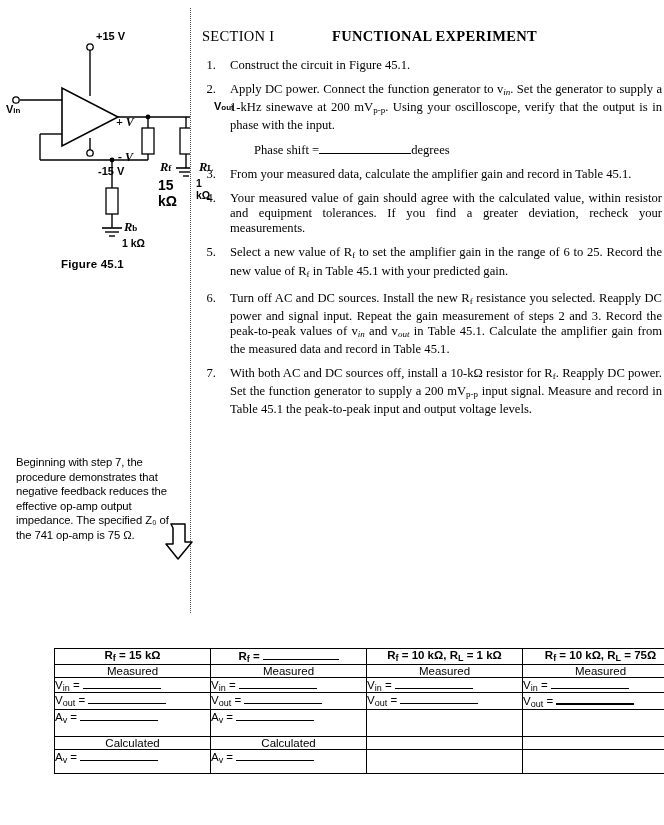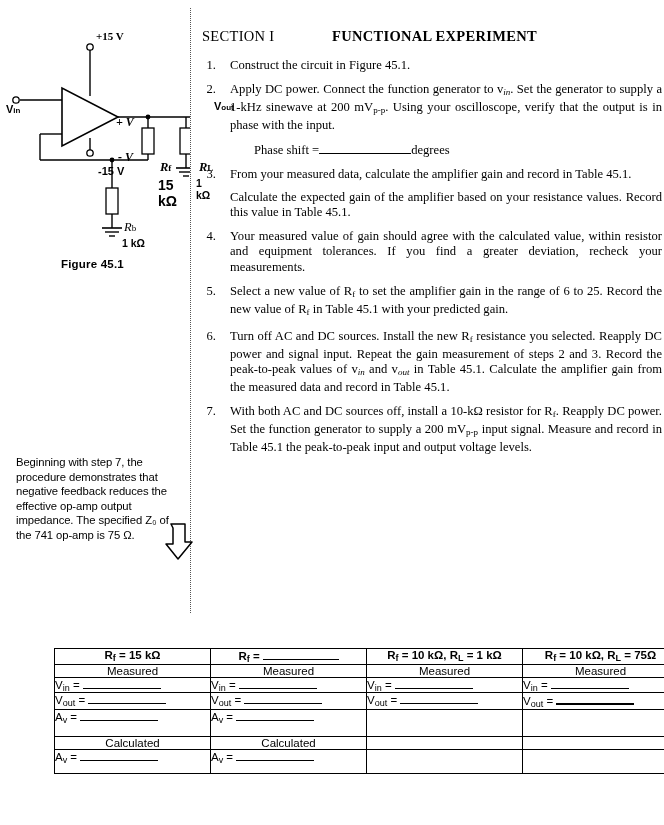--- a/index.html
+++ b/index.html
@@ -228,31 +228,31 @@
       <rect x="106" y="160" width="12" height="26" fill="none" stroke="#000" stroke-width="1.3"></rect>
       <line x1="112" y1="186" x2="112" y2="200" stroke="#000" stroke-width="1.4"></line>
       <circle cx="112" cy="132" r="2.4" fill="#000"></circle>
       <line x1="102" y1="200" x2="122" y2="200" stroke="#000" stroke-width="1.6"></line>
       <line x1="105" y1="204" x2="119" y2="204" stroke="#000" stroke-width="1.4"></line>
       <line x1="109" y1="208" x2="115" y2="208" stroke="#000" stroke-width="1.4"></line>
 
       <circle cx="215" cy="89" r="3.2" fill="none" stroke="#000" stroke-width="1.3"></circle>
     </svg>
 
-    <div style="position:absolute;left:96px;top:30px;font-family:Liberation Serif, serif;font-size:11px;font-weight:bold;">+15 V</div>
+    <div style="position:absolute;left:96px;top:30px;font-family:Liberation Sans, sans-serif;font-size:11px;font-weight:bold;">+15 V</div>
     <div style="position:absolute;left:98px;top:165px;font-family:'Liberation Sans',sans-serif;font-size:11px;font-weight:bold;">-15 V</div>
     <div style="position:absolute;left:116px;top:115px;font-family:'Liberation Serif',serif;font-size:12px;font-style:italic;font-weight:bold;">+ V</div>
     <div style="position:absolute;left:118px;top:150px;font-family:'Liberation Serif',serif;font-size:12px;font-style:italic;font-weight:bold;">- V</div>
     <div style="position:absolute;left:6px;top:103px;font-family:'Liberation Sans',sans-serif;font-size:11px;font-weight:bold;">V<span style="font-size:8px;">in</span></div>
     <div style="position:absolute;left:214px;top:100px;font-family:'Liberation Sans',sans-serif;font-size:11px;font-weight:bold;">V<span style="font-size:8px;">out</span></div>
     <div style="position:absolute;left:160px;top:160px;font-family:'Liberation Serif',serif;font-size:12.5px;font-weight:bold;font-style:italic;">R<span style="font-size:9px;font-style:normal;">f</span></div>
     <div style="position:absolute;left:158px;top:177px;font-family:'Liberation Sans',sans-serif;font-size:14px;font-weight:bold;">15 kΩ</div>
     <div style="position:absolute;left:199px;top:160px;font-family:'Liberation Serif',serif;font-size:12.5px;font-weight:bold;font-style:italic;">R<span style="font-size:9px;font-style:normal;">L</span></div>
     <div style="position:absolute;left:196px;top:177px;font-family:'Liberation Sans',sans-serif;font-size:10.5px;font-weight:bold;">1 kΩ</div>
-    <div style="position:absolute;left:124px;top:220px;font-family:'Liberation Serif',serif;font-size:12.5px;font-weight:normal;font-style:italic;">R<span style="font-size:9px;font-style:normal;">b</span></div>
+    <div style="position:absolute;left:124px;top:220px;font-family:'Liberation Serif',serif;font-size:12.5px;font-weight:bold;font-style:italic;">R<span style="font-size:9px;font-style:normal;">b</span></div>
     <div style="position:absolute;left:122px;top:237px;font-family:'Liberation Sans',sans-serif;font-size:10.5px;font-weight:bold;">1 kΩ</div>
 
     <div class="fig-caption">Figure 45.1</div>
 
     <div class="left-note">Beginning with step 7, the procedure demonstrates that negative feedback reduces the effective op-amp output impedance. The specified Z₀ of the 741 op-amp is 75 Ω.</div>
   </div>
 
   <div class="right-col">
 
     <div class="section-head">
@@ -283,21 +283,20 @@
         <div class="num"></div>
         <div class="body">
           <div class="p">Phase shift =<span class="blank"></span>degrees</div>
         </div>
       </div>
 
       <div class="step">
         <div class="num">3.</div>
         <div class="body">
           <div class="p">From your measured data, calculate the amplifier gain and record in Table 45.1.</div>
-          <div class="p">Calculate the expected gain of the amplifier based on your resistance values. Record this value in Table 45.1.</div>
         </div>
       </div>
 
       <div class="step step-4">
         <div class="num">4.</div>
         <div class="body">
           <div class="p">Your measured value of gain should agree with the calculated value,
           within resistor and equipment tolerances. If you find a greater deviation,
           recheck your measurements.</div>
         </div>

